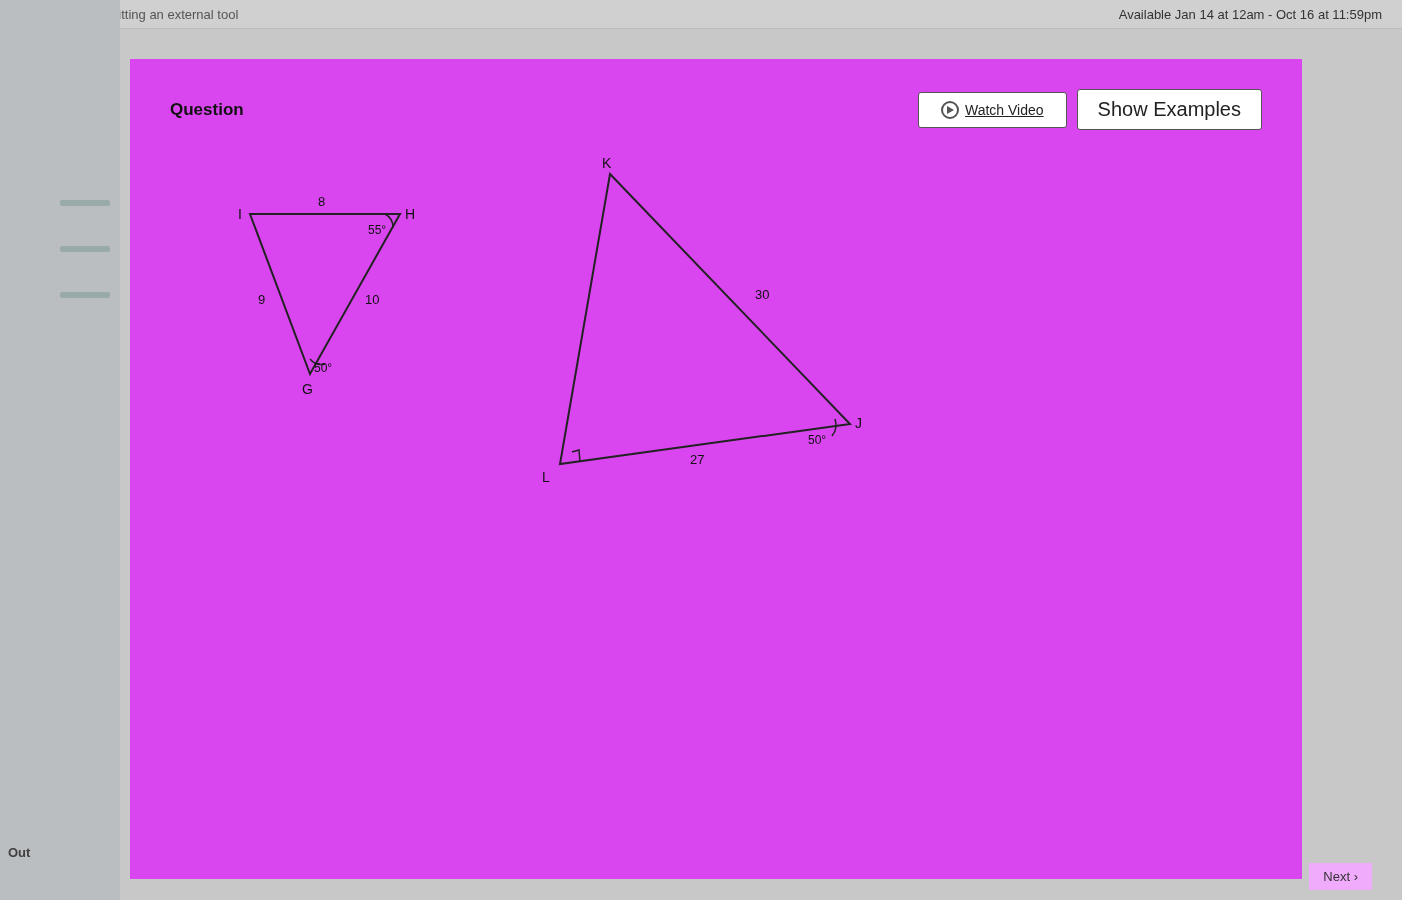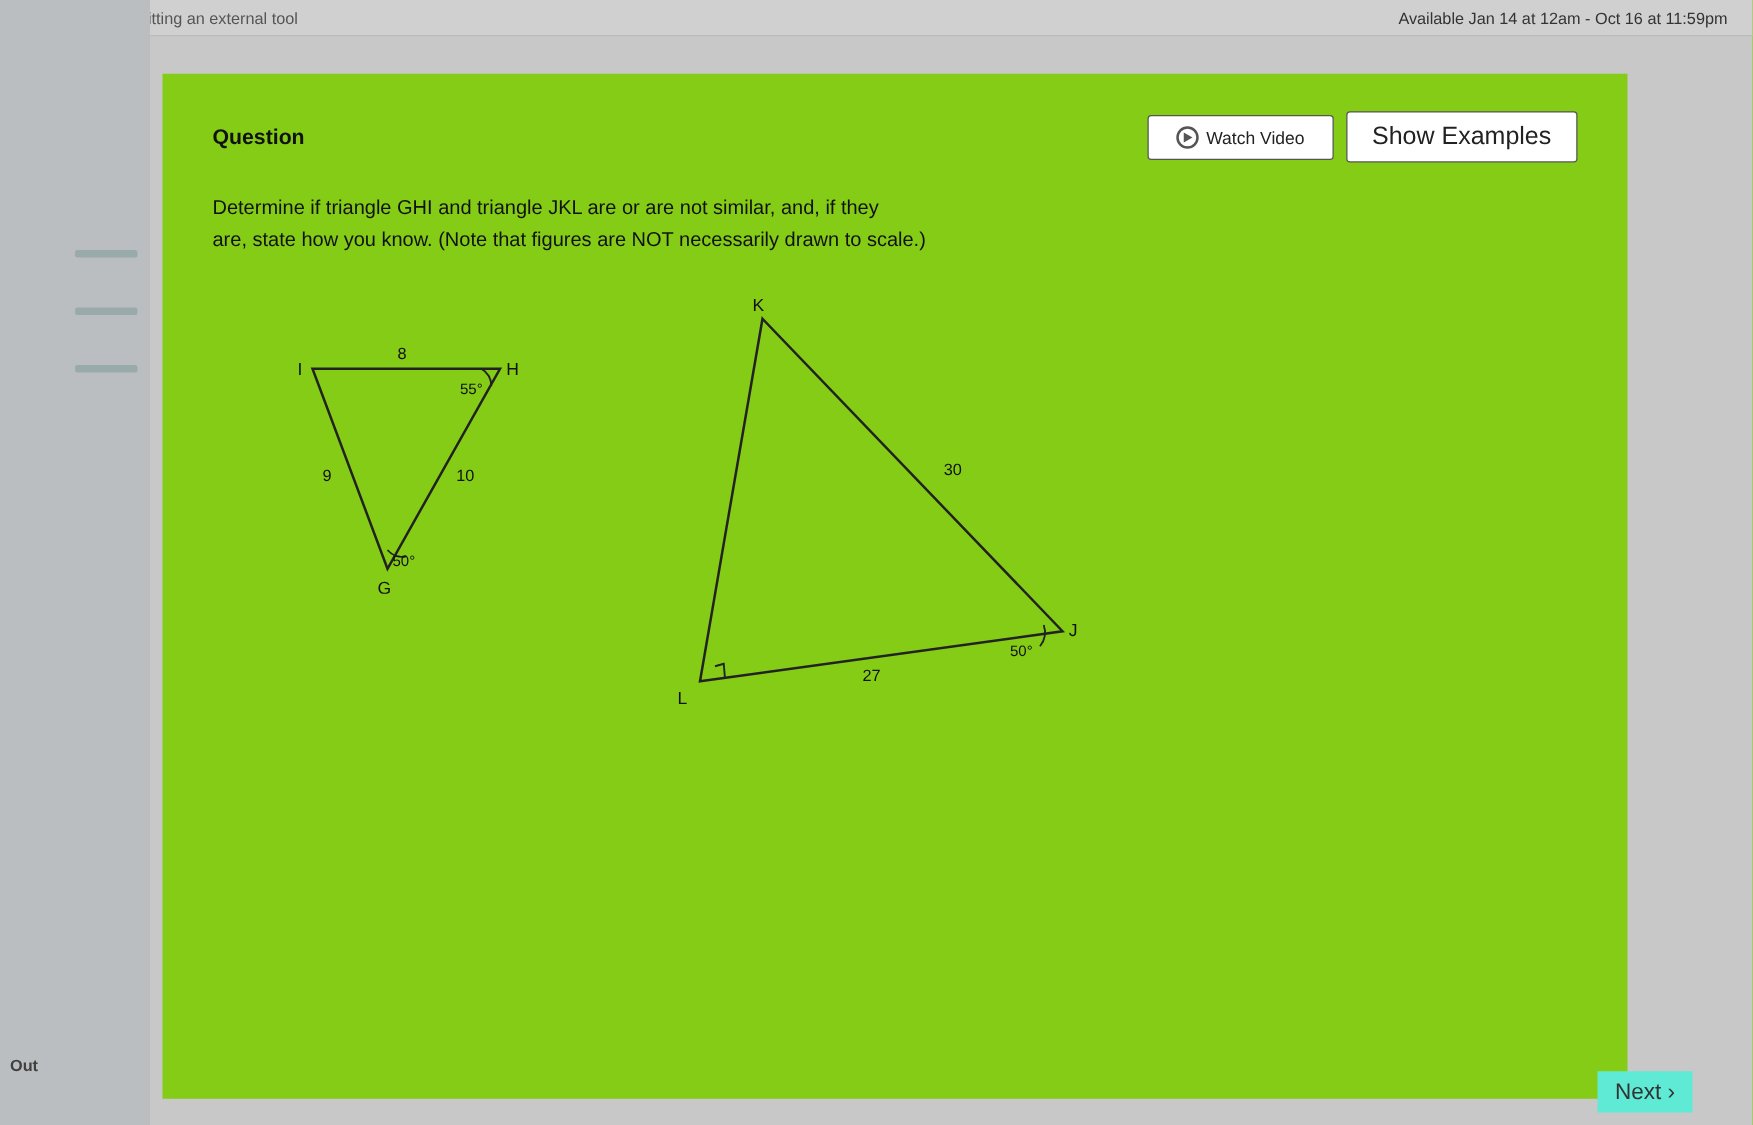--- a/index.html
+++ b/index.html
@@ -26,21 +26,21 @@
       font-size: 14px;
     }
     .header-bar .submitting {
       color: #555;
     }
     .header-bar .available {
       color: #333;
       margin-left: auto;
     }
     .main-content {
-      background: #84cc16;
+      background: #d946ef;
       margin: 30px 100px 0 130px;
       padding: 30px 40px 40px 40px;
       min-height: 820px;
       position: relative;
     }
     .question-header {
       display: flex;
       align-items: center;
       margin-bottom: 24px;
     }
@@ -55,20 +55,21 @@
       align-items: center;
       gap: 6px;
       border: 1.5px solid #555;
       background: white;
       padding: 8px 22px;
       font-size: 14px;
       cursor: pointer;
       border-radius: 3px;
       margin-right: 10px;
       color: #222;
+      text-decoration: underline;
     }
     .btn-watch-video .play-icon {
       width: 18px;
       height: 18px;
       border: 2px solid #555;
       border-radius: 50%;
       display: flex;
       align-items: center;
       justify-content: center;
     }
@@ -131,24 +132,24 @@
       position: absolute;
       left: 8px;
       bottom: 40px;
       font-size: 13px;
       color: #404040;
       font-weight: bold;
     }
     .next-btn {
       position: absolute;
       bottom: 10px;
-      right: 48px;
-      font-size: 18px;
+      right: 30px;
+      font-size: 13px;
       color: #333;
-      background: #5eead4;
+      background: #f0abfc;
       border: none;
       padding: 6px 14px;
       cursor: pointer;
     }
   </style>
 </head>
 <body>
 
 <div class="sidebar-left"></div>
 
@@ -173,24 +174,20 @@
     <span class="question-label">Question</span>
     <button class="btn-watch-video">
       <span class="play-icon"></span>
       <span>Watch Video</span>
     </button>
     <button class="btn-show-examples">
       <span>Show Examples</span>
     </button>
   </div>
 
-  <div class="question-text">
-    <span>Determine if triangle GHI and triangle JKL are or are not similar, and, if they</span><br>
-    <span>are, state how you know. (Note that figures are NOT necessarily drawn to scale.)</span>
-  </div>
 
   <div class="diagrams-area">
 
     <svg class="triangle-svg" width="200" height="240" viewBox="0 0 200 240">
 
       <polygon points="20,60 170,60 80,220" fill="none" stroke="#222" stroke-width="2"></polygon>
 
       <text x="8" y="65" font-size="14" fill="#111" font-family="Arial">I</text>
       <text x="175" y="65" font-size="14" fill="#111" font-family="Arial">H</text>
       <text x="72" y="240" font-size="14" fill="#111" font-family="Arial">G</text>

